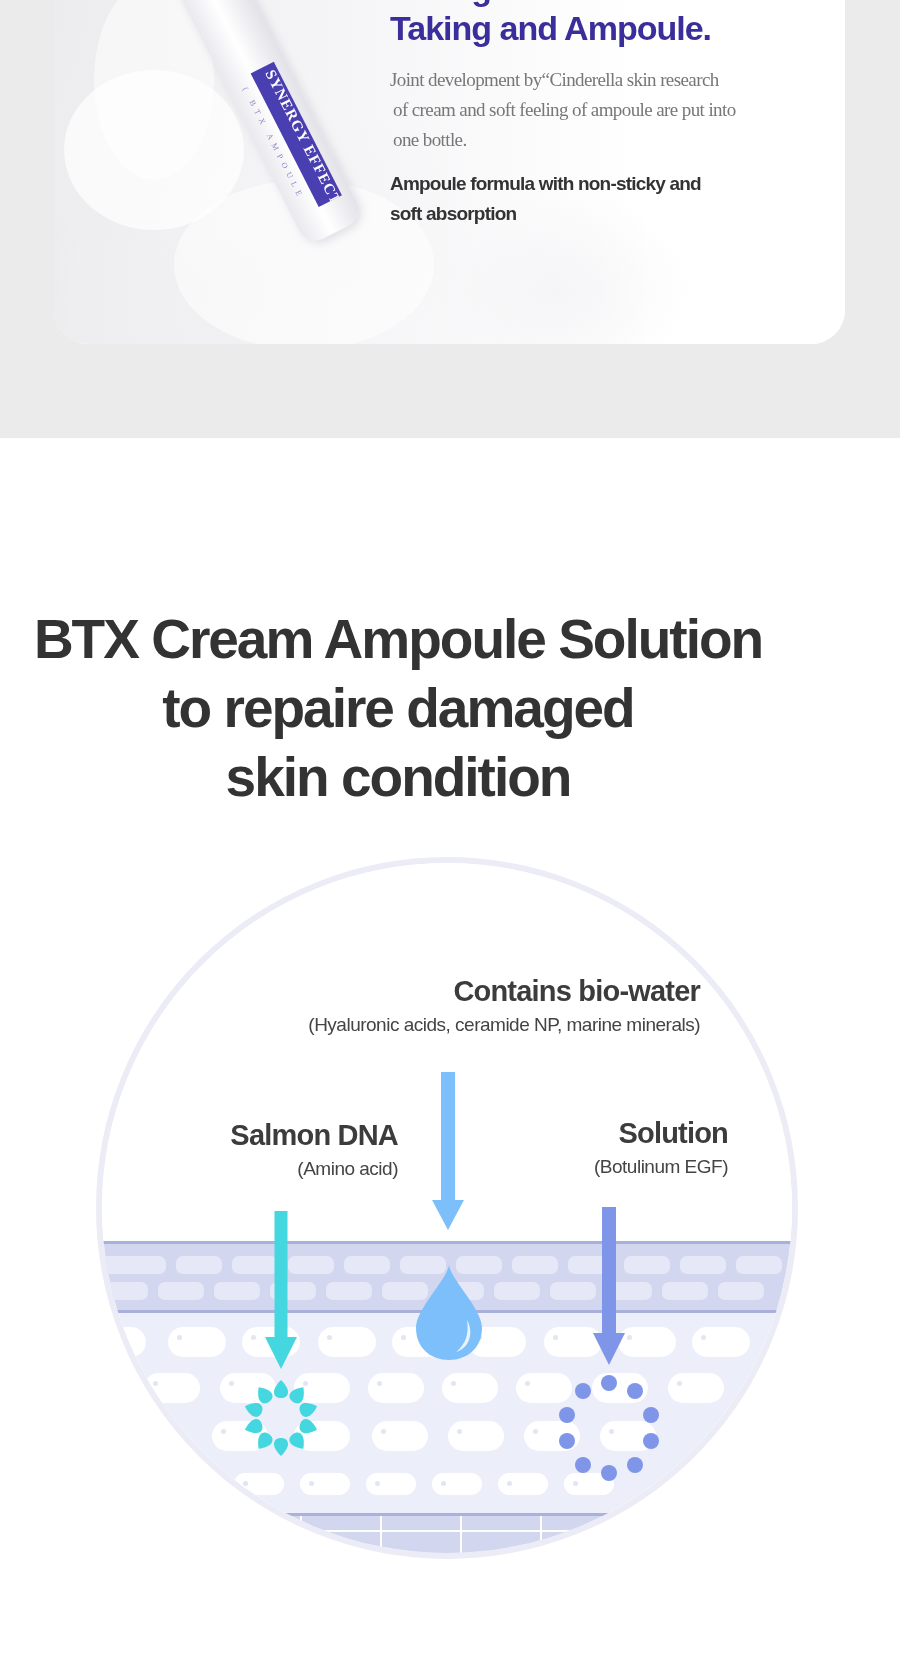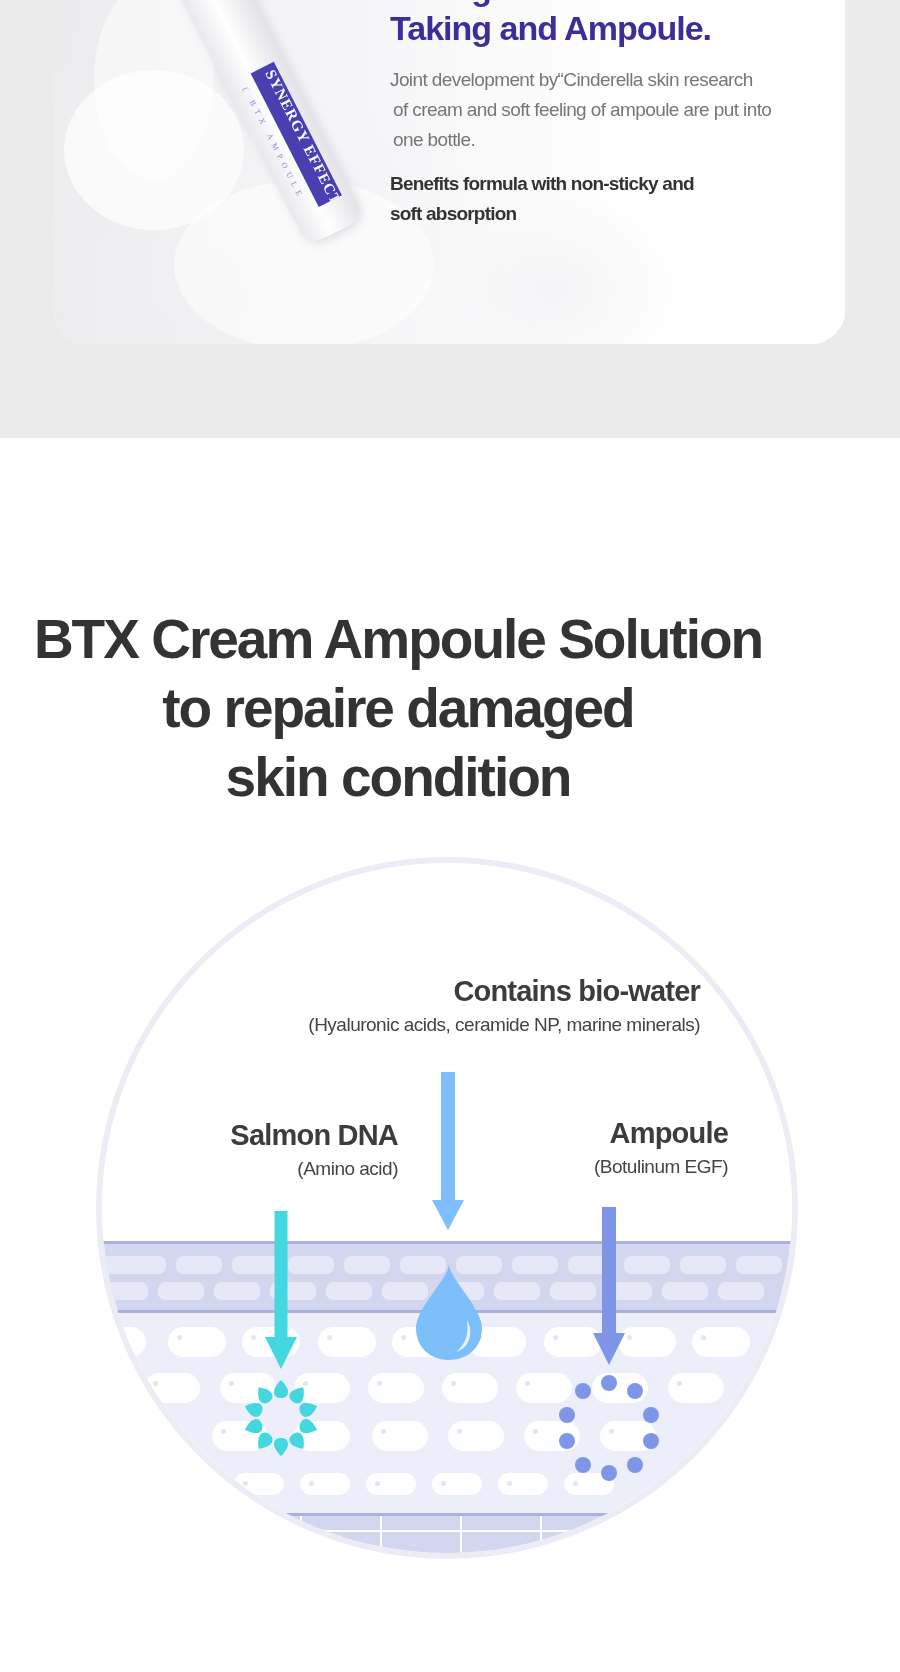--- a/index.html
+++ b/index.html
@@ -50,21 +50,21 @@
   .card-text { position: absolute; left: 336px; top: 0; width: 440px; }
   .card-title {
     font-weight: bold; color: #3a2f9a; font-size: 34px; line-height: 40px; letter-spacing: -1px;
     margin-top: 8px;
   }
   .card-title .line1 { display: block; }
   .card-desc {
     color: #777777; font-size: 19px; line-height: 30px; letter-spacing: -0.6px;
     margin-top: 17px;
   }
-  .card-desc span { display: block; }
+  .card-desc span { display: block; font-family: Liberation Serif, serif; }
   .card-desc .indent { padding-left: 3px; }
   .card-feature {
     color: #333333; font-size: 19px; line-height: 30px; font-weight: bold; letter-spacing: -0.8px;
     margin-top: 14px;
   }
   .card-feature span { display: block; }
 
   
   .main-heading {
     position: absolute; left: 0; top: 605px; width: 796px; text-align: center;
@@ -126,21 +126,21 @@
       <div class="card-title">
         <span class="line1">Taking the All Benefits of</span>
         <span>Taking and Ampoule.</span>
       </div>
       <div class="card-desc">
         <span>Joint development by“Cinderella skin research</span>
         <span class="indent">of cream and soft feeling of ampoule are put into</span>
         <span class="indent">one bottle.</span>
       </div>
       <div class="card-feature">
-        <span>Benefits formula with non-sticky and</span>
+        <span>Ampoule formula with non-sticky and</span>
         <span>soft absorption</span>
       </div>
     </div>
   </div>
 </div>
 
 <h1 class="main-heading">
   <span>BTX Cream Ampoule Solution</span>
   <span>to repaire damaged</span>
   <span>skin condition</span>
@@ -229,21 +229,21 @@
     <div class="label-title" style="font-size:29px;line-height:36px;">Contains bio-water</div>
     <div class="label-sub" style="font-size:19px;line-height:28px;margin-top:2px;">(Hyaluronic acids, ceramide NP, marine minerals)</div>
   </div>
 
   <div class="label-block" style="left:158px;top:1117px;width:240px;">
     <div class="label-title" style="font-size:29px;line-height:36px;">Salmon DNA</div>
     <div class="label-sub" style="font-size:19px;line-height:28px;margin-top:2px;">(Amino acid)</div>
   </div>
 
   <div class="label-block" style="left:488px;top:1115px;width:240px;">
-    <div class="label-title" style="font-size:29px;line-height:36px;">Ampoule</div>
+    <div class="label-title" style="font-size:29px;line-height:36px;">Solution</div>
     <div class="label-sub" style="font-size:19px;line-height:28px;margin-top:2px;">(Botulinum EGF)</div>
   </div>
 
   <div class="arrow" style="left:432px;top:1072px;width:32px;height:158px;">
     <div class="shaft" style="width:14px;height:130px;background:#7dbffb;"></div>
     <div class="head" style="top:128px;border-top:30px solid #7dbffb;"></div>
   </div>
 
   <svg style="position:absolute;left:414px;top:1262px;" width="70" height="100" viewBox="0 0 70 100">
     <path d="M35 2 C35 16 2 46 2 66 C2 86 17 98 35 98 C53 98 68 86 68 66 C68 46 35 16 35 2 Z" fill="#7dbffb"></path>

